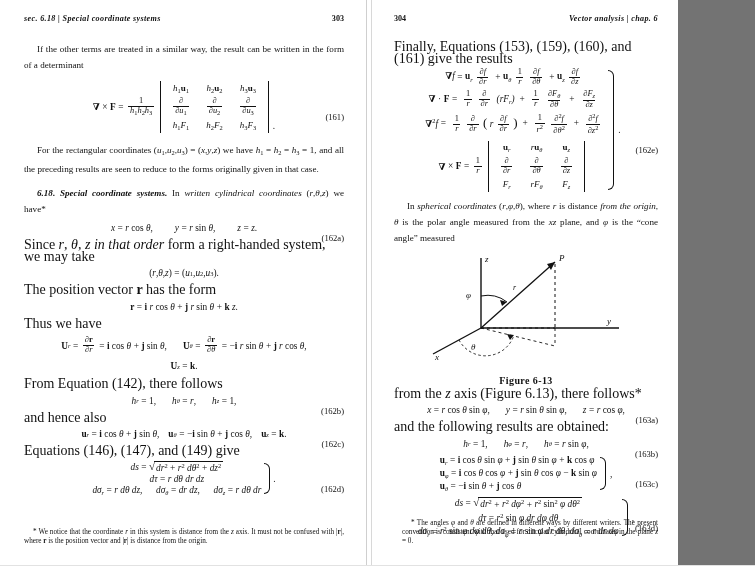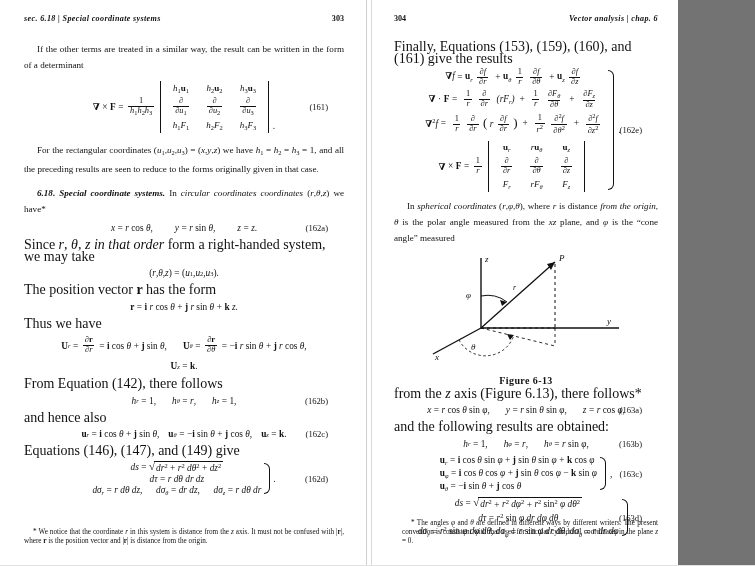--- a/index.html
+++ b/index.html
@@ -97,23 +97,24 @@
     min-height: 12px;
   }
   .eqrow .eqbody {
     display: flex;
     align-items: center;
     justify-content: center;
     gap: 0px;
   }
   .eqnum {
     position: absolute;
-    right: 16px;
+    right: 0;
     font-size: 8.6px;
     font-style: normal;
+    margin-top: 20px;
   }
   .mi { font-style: italic; }
   .mb { font-weight: bold; font-style: normal; }
   .op { padding: 0 2.5px; }
   .gap { display: inline-block; width: 16px; }
   .gap-s { display: inline-block; width: 9px; }
   .gap-l { display: inline-block; width: 22px; }
 
   sub, .sb {
     font-size: 6.4px;
@@ -285,21 +286,21 @@
       </div>
       <span class="eqnum">(161)</span>
     </div>
 
     <p class="body">
       For the rectangular coordinates (<span class="mi">u</span><span class="sb rm">1</span>,<span class="mi">u</span><span class="sb rm">2</span>,<span class="mi">u</span><span class="sb rm">3</span>) = (<span class="mi">x</span>,<span class="mi">y</span>,<span class="mi">z</span>) we have <span class="mi">h</span><span class="sb rm">1</span> = <span class="mi">h</span><span class="sb rm">2</span> = <span class="mi">h</span><span class="sb rm">3</span> = 1, and all the preceding results are seen to reduce to the forms originally given in that case.
     </p>
 
     <p class="body" style="margin-top:8px;">
       <span class="bi">6.18. Special coordinate systems.</span>
-      In <span class="it">circular coordinates coordinates</span> (<span class="mi">r</span>,<span class="mi">θ</span>,<span class="mi">z</span>) we have*
+      In <span class="it">written cylindrical coordinates</span> (<span class="mi">r</span>,<span class="mi">θ</span>,<span class="mi">z</span>) we have*
     </p>
 
     <div class="eqrow">
       <div class="eqbody">
         <span class="mi">x</span><span class="op">=</span><span class="mi">r</span>&nbsp;cos&nbsp;<span class="mi">θ</span>,
         <span class="gap-l"></span>
         <span class="mi">y</span><span class="op">=</span><span class="mi">r</span>&nbsp;sin&nbsp;<span class="mi">θ</span>,
         <span class="gap-l"></span>
         <span class="mi">z</span><span class="op">=</span><span class="mi">z</span>.
       </div>

